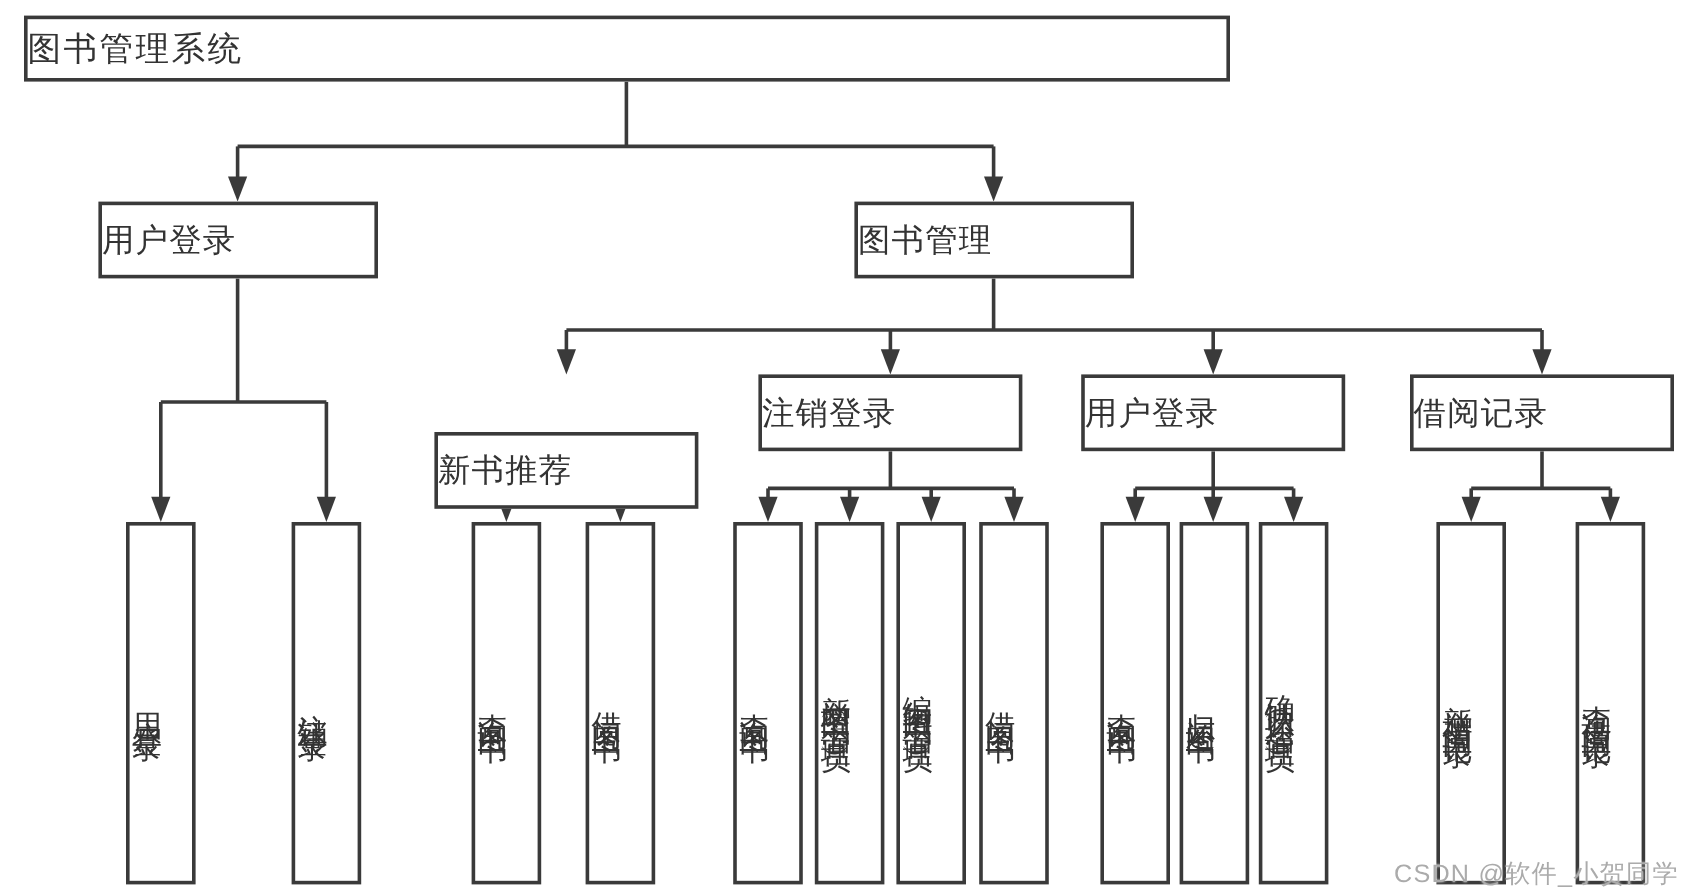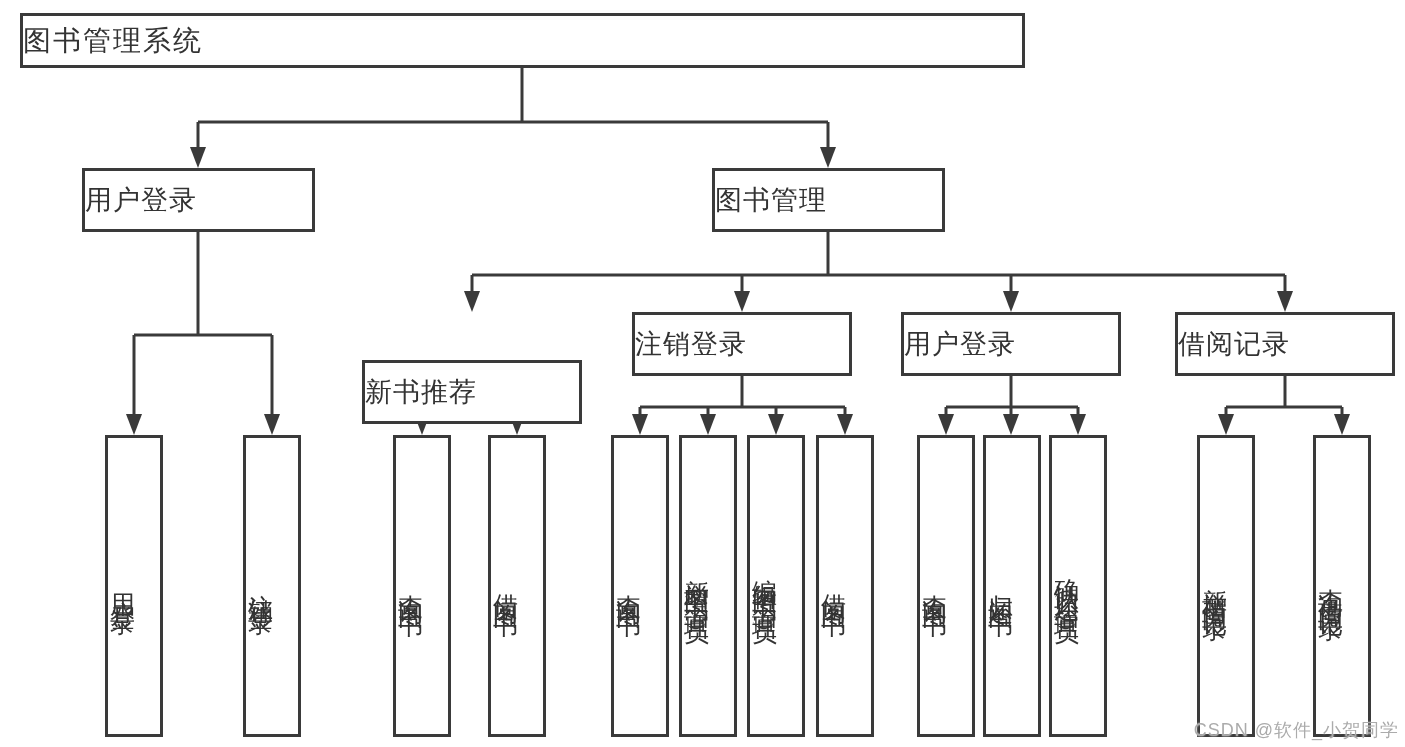--- a/index.html
+++ b/index.html
@@ -18,21 +18,21 @@
   .root-label{font-size:28px;letter-spacing:2px;}
   .v .vtext{
     writing-mode:vertical-rl;text-orientation:mixed;
     font-size:25px;line-height:1;letter-spacing:6px;white-space:nowrap;
   }
   
   .lv2{top:168px;height:64px;width:233px;}
   .lv3{top:312px;height:64px;width:220px;}
   .lv4{top:435px;height:302px;width:58px;}
   .watermark{
-    position:absolute;right:6px;bottom:5px;font-size:18px;letter-spacing:1px;
+    position:absolute;right:6px;bottom:5px;font-size:21px;letter-spacing:1px;
     color:#ababab;white-space:nowrap;z-index:5;
     text-shadow:0 0 2px #ffffff;
   }
 </style>
 </head>
 <body>
 
 <div class="stage">
 
   <svg class="wires" viewBox="0 0 1405 747" xmlns="http://www.w3.org/2000/svg">

